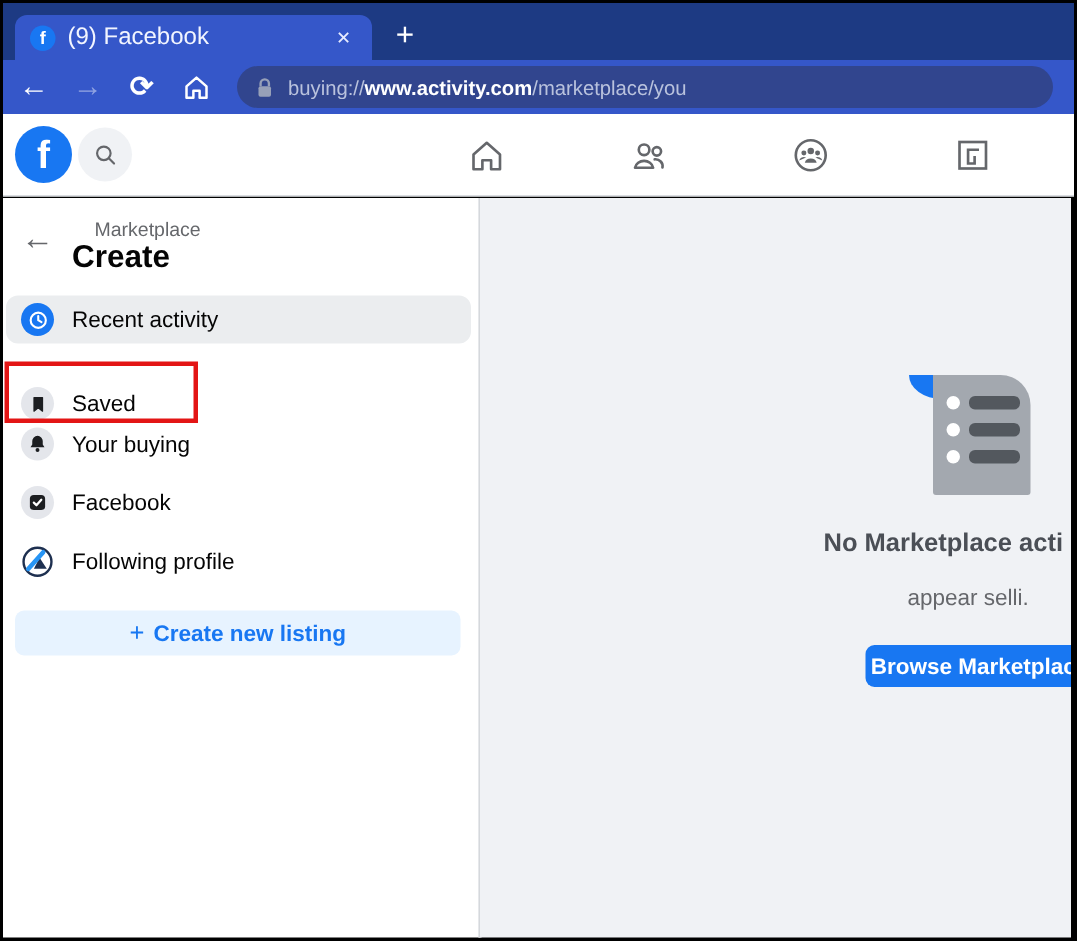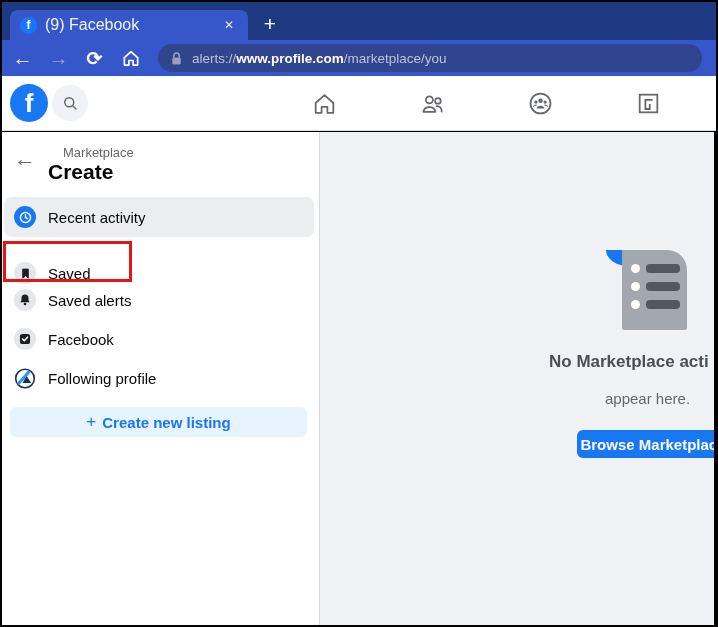--- a/index.html
+++ b/index.html
@@ -35,21 +35,21 @@
              color:#fff; font-size:26px; font-weight:700; display:flex; align-items:center; justify-content:center; }
   .fb-search { position:absolute; left:50px; top:9px; width:36px; height:36px; border-radius:50%; background:#f0f2f5;
                display:flex; align-items:center; justify-content:center; }
   .navic { position:absolute; top:14px; width:27px; height:27px; }
 
   
   .sidebar { position:absolute; left:2px; top:132px; width:319px; height:493px; background:#fff; }
   .sb-back { position:absolute; left:12px; top:16px; font-size:22px; color:#65676b; line-height:1; }
   .sb-eyebrow { position:absolute; left:46px; top:13px; font-size:13px; color:#65676b;margin-left:15px; }
   .sb-title { position:absolute; left:46px; top:28px; font-size:21px; font-weight:700; color:#050505; }
-  .sb-row { position:absolute; left:2px; width:310px; height:40px; display:flex; align-items:center;
+  .sb-row { position:absolute; left:2px; width:310px; height:32px; display:flex; align-items:center;
             gap:12px; padding-left:10px; border-radius:8px; }
   .sb-row.selected { background:#ebedef; }
   .sb-iconwrap { width:22px; height:22px; flex:0 0 auto; display:flex; align-items:center; justify-content:center; }
   .sb-circle { width:22px; height:22px; border-radius:50%; background:#e4e6eb; display:flex; align-items:center; justify-content:center; }
   .sb-circle.blue { background:#1877f2; }
   .sb-label { font-size:15px; font-weight:500; color:#050505; }
   .annotation-red { position:absolute; left:1px; top:109px; width:129px; height:41px;
                     border:3px solid #e31515; pointer-events:none; }
   .create-btn { position:absolute; left:8px; top:275px; width:297px; height:30px; background:#e7f3ff;
                 border:none; border-radius:6px; color:#1877f2; font-size:15px; font-weight:700;
@@ -94,21 +94,21 @@
     <div class="tb-ic">
       <svg width="20" height="20" viewBox="0 0 24 24" fill="none" stroke="#ffffff" stroke-width="2" stroke-linejoin="round">
         <path d="M4 11.5 L12 4.5 L20 11.5 V20.5 H14.5 V15 H9.5 V20.5 H4 Z"></path>
       </svg>
     </div>
     <div class="addressbar">
       <svg width="13" height="15" viewBox="0 0 14 16">
         <path d="M4 7 V5 a3 3 0 0 1 6 0 V7" fill="none" stroke="#97a0b8" stroke-width="1.7"></path>
         <rect x="2.5" y="7" width="9" height="7.5" rx="1.4" fill="#97a0b8"></rect>
       </svg>
-      <div class="url"><span>alerts://</span><b>www.profile.com</b><span>/marketplace/you</span></div>
+      <div class="url"><span>buying://</span><b>www.activity.com</b><span>/marketplace/you</span></div>
     </div>
   </div>
 
   <div class="fbheader">
     <div class="fb-logo">f</div>
     <div class="fb-search">
       <svg width="17" height="17" viewBox="0 0 20 20" fill="none" stroke="#65676b" stroke-width="1.7" stroke-linecap="round">
         <circle cx="8.5" cy="8.5" r="5.3"></circle>
         <line x1="12.6" y1="12.6" x2="16.5" y2="16.5"></line>
       </svg>
@@ -167,21 +167,21 @@
 
     <div class="sb-row" style="top:148px">
       <div class="sb-iconwrap">
           <div class="sb-circle">
         <svg width="14" height="14" viewBox="0 0 16 16">
           <path d="M8 1.8 a4 4 0 0 1 4 4 v2.6 l1.3 2.1 h-10.6 l1.3 -2.1 v-2.6 a4 4 0 0 1 4 -4 z" fill="#1c1e21"></path>
           <circle cx="8" cy="12.6" r="1.5" fill="#1c1e21"></circle>
         </svg>
       </div>
         </div>
-      <div class="sb-label">Saved alerts</div>
+      <div class="sb-label">Your buying</div>
     </div>
 
     <div class="sb-row" style="top:187px">
       <div class="sb-iconwrap">
           <div class="sb-circle">
         <svg width="14" height="14" viewBox="0 0 16 16">
           <rect x="2.2" y="2.2" width="11.6" height="11.6" rx="3" fill="#1c1e21"></rect>
           <polyline points="5.2,8.1 7.2,10.1 10.9,5.9" fill="none" stroke="#ffffff" stroke-width="1.7" stroke-linecap="round" stroke-linejoin="round"></polyline>
         </svg>
       </div>
@@ -218,17 +218,17 @@
       <div class="doc-row" style="top:32px">
           <div class="doc-dot"></div>
           <div class="doc-bar"></div>
         </div>
       <div class="doc-row" style="top:50px">
           <div class="doc-dot"></div>
           <div class="doc-bar"></div>
         </div>
     </div>
     <div class="empty-title">No Marketplace acti</div>
-    <div class="empty-line2">appear here.</div>
+    <div class="empty-line2">appear selli.</div>
     <button class="browse-btn">Browse Marketplace</button>
   </div>
 
 </div>
 
 </body></html>

